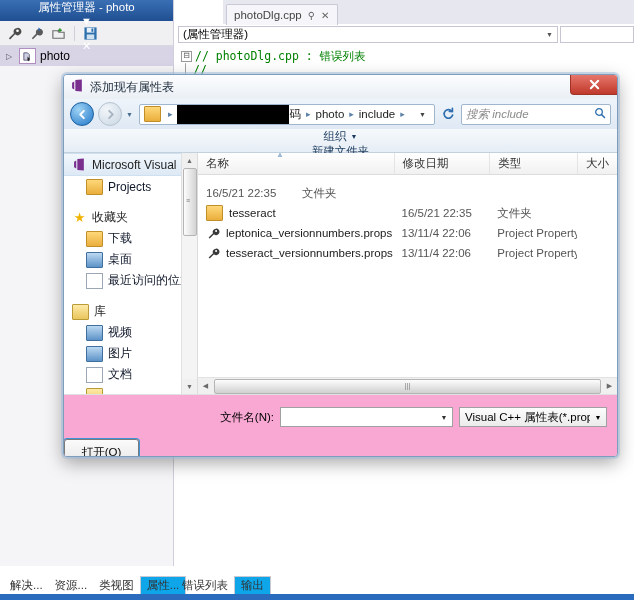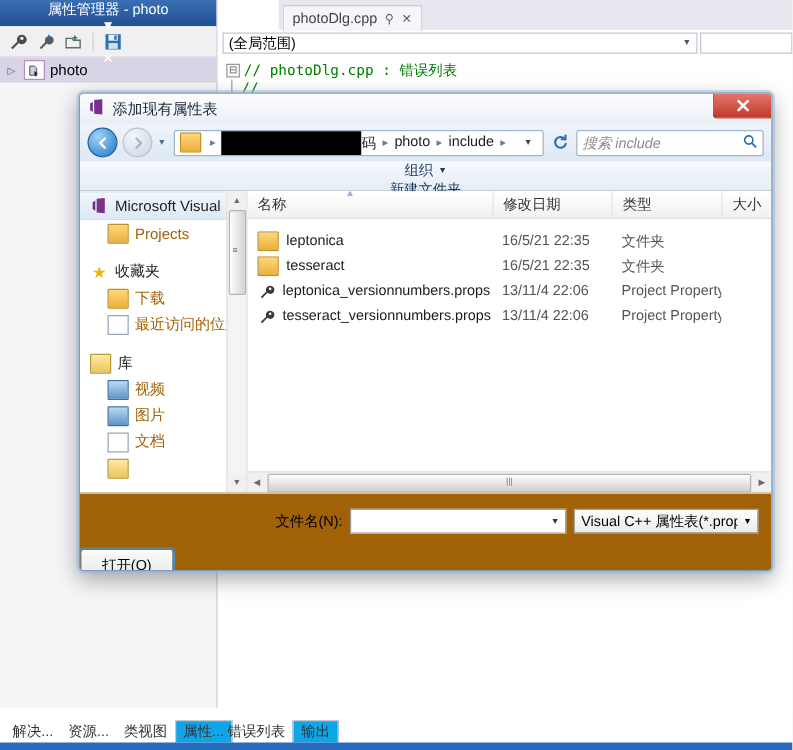--- a/index.html
+++ b/index.html
@@ -105,21 +105,21 @@
   .viewico i{display:block;height:2px;background:#5b7fa6;}
   .paneico{width:15px;height:13px;border:1px solid #5b7fa6;background:#fff;display:flex;}
   .paneico b{display:block;width:5px;background:#8fc3e8;margin-left:auto;}
   .helpico{width:15px;height:15px;border-radius:50%;
            background:radial-gradient(circle at 35% 30%,#8fc8f0,#1f6fb5);color:#fff;
            font-size:10px;font-weight:bold;display:flex;align-items:center;justify-content:center;}
 
   .dlg-body{height:241px;display:flex;background:#fff;position:relative;}
   .side{width:133px;background:#fff;border-right:1px solid #dcdcdc;position:relative;
         overflow:hidden;}
-  .side-item{height:21px;display:flex;align-items:center;gap:5px;font-size:12px;color:#a16207;
+  .side-item{height:21px;display:flex;align-items:center;gap:5px;font-size:12px;color:#0f172a;
              padding-left:10px;white-space:nowrap;}
   .side-item.head{padding-left:8px;color:#1e1e1e;}
   .side-item.sel{background:linear-gradient(#f2f7fc,#dde9f5);border-top:1px solid #cfe0f0;
                  border-bottom:1px solid #cfe0f0;}
   .side-item.ind{padding-left:22px;}
   .side-gap{height:10px;}
   .ico{width:15px;height:14px;flex:none;display:inline-block;}
   .ico-folder{background:linear-gradient(#ffd87a,#e9ae3c);border:1px solid #c08f2a;border-radius:1px;}
   .ico-star{color:#f0b400;font-size:13px;line-height:13px;text-align:center;}
   .ico-lib{background:linear-gradient(#ffe9a8,#e8c65c);border:1px solid #b99a35;border-radius:1px;}
@@ -149,21 +149,21 @@
   .wrench{width:14px;height:14px;flex:none;display:flex;align-items:center;justify-content:center;
           font-size:12px;color:#3a3a3a;}
   .hsb{position:absolute;left:0;bottom:0;width:100%;height:16px;background:#f0f0f0;
        border-top:1px solid #e2e2e2;display:flex;align-items:center;}
   .hsb-arrow{width:15px;text-align:center;font-size:7px;color:#6a6a6a;}
   .hsb-thumb{flex:1;height:13px;margin:0 1px;background:linear-gradient(#fdfdfd,#d0d0d0);
              border:1px solid #b5b5b5;border-radius:2px;position:relative;}
   .hsb-thumb span{position:absolute;left:50%;top:2px;transform:translateX(-50%);
                   font-size:7px;color:#7a7a7a;}
 
-  .dlg-foot{height:86px;background:#a16207;position:relative;
+  .dlg-foot{height:86px;background:#f9a8d4;position:relative;
             border-top:1px solid #dfdfdf;box-sizing:border-box;}
   .fn-row{display:flex;align-items:center;padding:12px 10px 0 0;}
   .fn-label{width:210px;text-align:right;font-size:11.5px;padding-right:6px;}
   .fn-input{flex:1;height:20px;background:#fff;border:1px solid #a0a0a0;
             display:flex;align-items:center;box-sizing:border-box;}
   .fn-input .ph{flex:1;padding-left:4px;font-size:11.5px;color:#333;}
   .fn-input .dd{width:16px;text-align:center;font-size:7px;color:#333;}
   .filter{width:148px;height:20px;margin-left:6px;background:linear-gradient(#fdfdfd,#ebebeb);
           border:1px solid #a0a0a0;display:flex;align-items:center;box-sizing:border-box;
           font-size:11.5px;}
@@ -232,21 +232,21 @@
   </div>
 
   <div class="ed-tabrow">
     <div class="ed-tab">
       <span>photoDlg.cpp</span>
       <span style="font-size:10px;color:#666">⚲</span>
       <span style="font-size:10px;color:#666">✕</span>
     </div>
   </div>
   <div class="ed-scope">
-    <span>(全局范围)</span>
+    <span>(属性管理器)</span>
     <span class="caret" style="margin-left:auto">▼</span>
   </div>
   <div class="ed-scope2"></div>
   <div class="ed-code">
     <div class="code-line">
       <span class="fold">⊟</span><span>// photoDlg.cpp : 错误列表</span>
     </div>
     <div class="code-line">
       <span class="fold-bar">│</span><span>//</span>
     </div>
@@ -375,20 +375,24 @@
       <div class="side-gap"></div>
       <div class="side-item head">
         <span class="ico ico-star">★</span>
         <span>收藏夹</span>
       </div>
       <div class="side-item ind">
         <span class="ico ico-folder"></span>
         <span>下载</span>
       </div>
       <div class="side-item ind">
+        <span class="ico ico-blue"></span>
+        <span>桌面</span>
+      </div>
+      <div class="side-item ind">
         <span class="ico ico-doc"></span>
         <span>最近访问的位置</span>
       </div>
       <div class="side-gap"></div>
       <div class="side-item head">
         <span class="ico ico-lib"></span>
         <span>库</span>
       </div>
       <div class="side-item ind">
         <span class="ico ico-blue"></span>
@@ -427,24 +431,20 @@
           <span>类型</span>
         </div>
         <div class="col" style="width:40px">
           <span>大小</span>
         </div>
       </div>
 
       <div style="height:8px"></div>
 
       <div class="row">
-        <div class="cell" style="width:196px">
-          <span class="ico ico-folder"></span>
-          <span>leptonica</span>
-        </div>
         <div class="cell muted" style="width:96px">16/5/21 22:35</div>
         <div class="cell muted" style="width:88px">文件夹</div>
         <div class="cell muted" style="width:40px"></div>
       </div>
       <div class="row">
         <div class="cell" style="width:196px">
           <span class="ico ico-folder"></span>
           <span>tesseract</span>
         </div>
         <div class="cell muted" style="width:96px">16/5/21 22:35</div>

